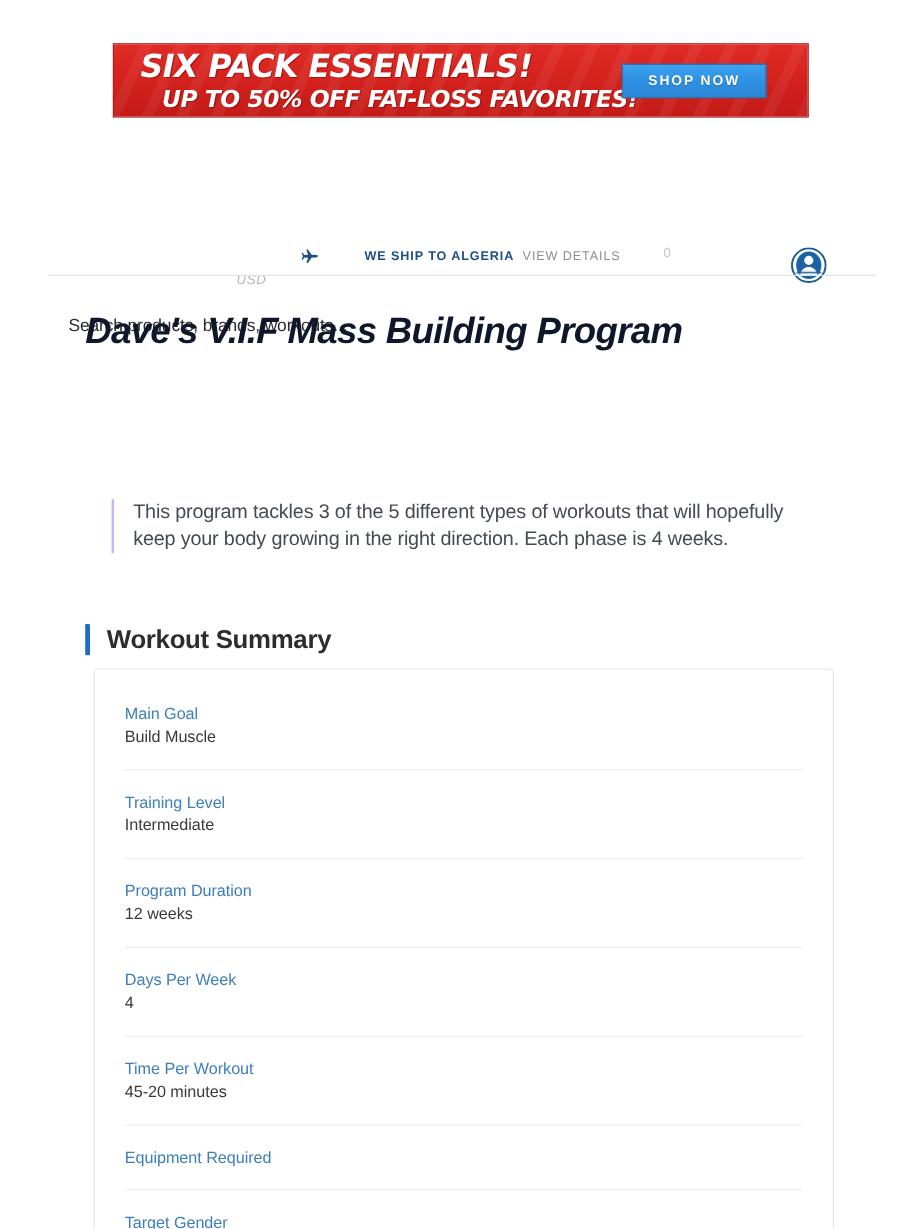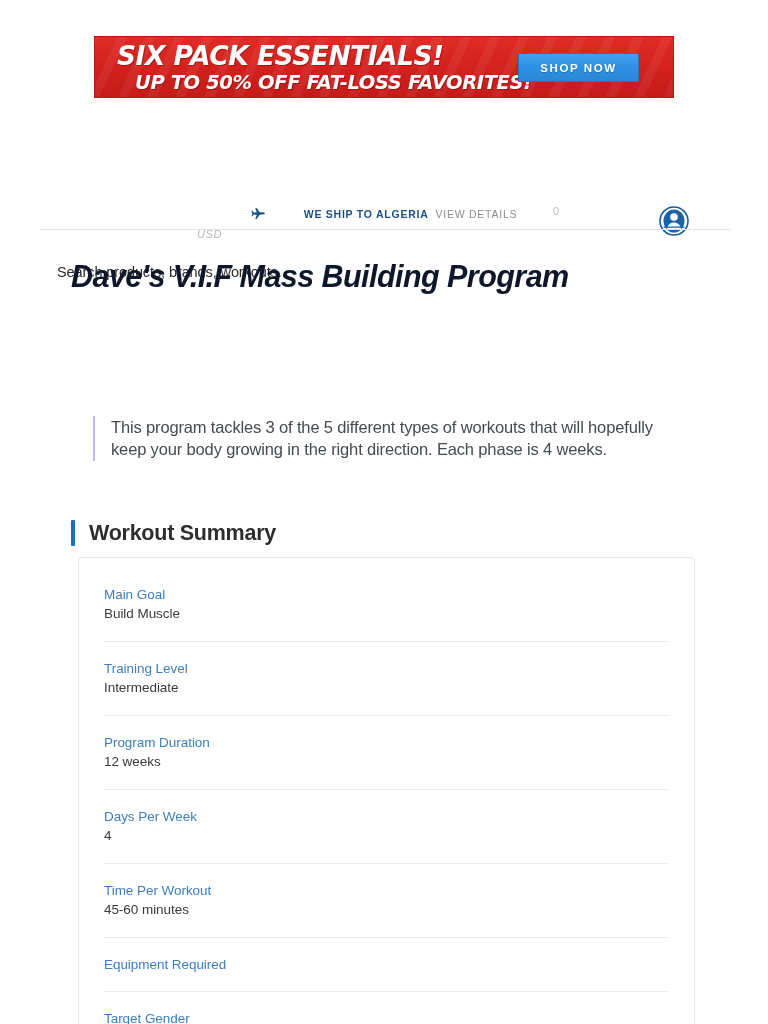--- a/index.html
+++ b/index.html
@@ -350,21 +350,21 @@
         <div class="summary-row">
           <div class="row-label">Program Duration</div>
           <div class="row-value">12 weeks</div>
         </div>
         <div class="summary-row">
           <div class="row-label">Days Per Week</div>
           <div class="row-value">4</div>
         </div>
         <div class="summary-row">
           <div class="row-label">Time Per Workout</div>
-          <div class="row-value">45-60 minutes</div>
+          <div class="row-value">45-20 minutes</div>
         </div>
         <div class="summary-row">
           <div class="row-label">Equipment Required</div>
         </div>
         <div class="summary-row">
           <div class="row-label">Target Gender</div>
           <div class="row-value">Male &amp; Female</div>
         </div>
       </div>
 

